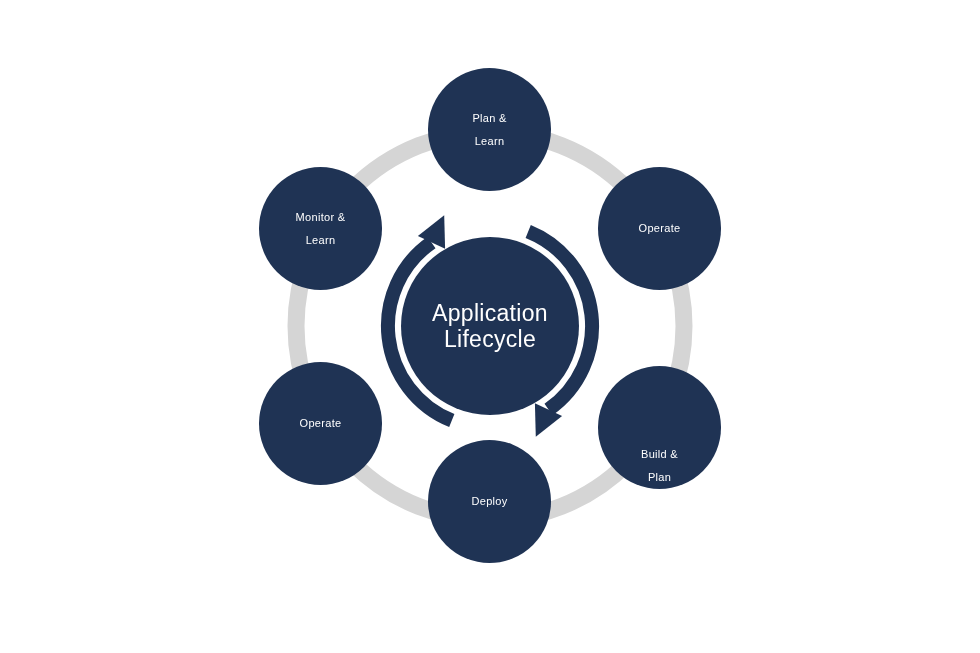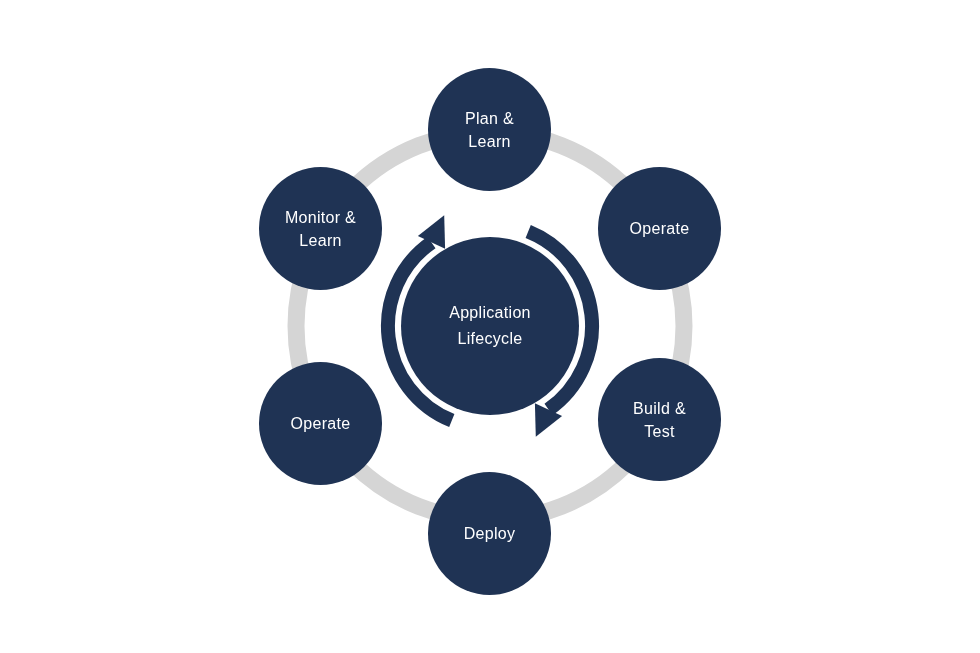--- a/index.html
+++ b/index.html
@@ -28,28 +28,28 @@
     width: 123px;
     height: 123px;
     border-radius: 50%;
     background: var(--node-fill, #1f3354);
     color: var(--text-color, #ffffff);
     display: flex;
     flex-direction: column;
     align-items: center;
     justify-content: center;
     text-align: center;
-    font-size: 16px;
+    font-size: 11px;
     line-height: 23px;
     letter-spacing: 0.3px;
   }
   .node.center {
     width: 178px;
     height: 178px;
-    font-size: 16px;
+    font-size: 23px;
     line-height: 26px;
   }
 </style>
 </head>
 <body>
 
 <div class="canvas">
 
   <svg class="layer" viewBox="0 0 980 653">
 
@@ -70,26 +70,26 @@
   <div class="node" style="left:428px; top:68px;">
     <span>Plan &amp;</span>
     <span>Learn</span>
   </div>
 
   <div class="node" style="left:598px; top:167px;">
     <span>Operate</span>
     <span></span>
   </div>
 
-  <div class="node" style="left:598px; top:358px;">
+  <div class="node" style="left:598px; top:366px;justify-content:flex-end;">
     <span>Build &amp;</span>
-    <span>Test</span>
+    <span>Plan</span>
   </div>
 
-  <div class="node" style="left:428px; top:472px;">
+  <div class="node" style="left:428px; top:440px;">
     <span>Deploy</span>
     <span></span>
   </div>
 
   <div class="node" style="left:259px; top:167px;">
     <span>Monitor &amp;</span>
     <span>Learn</span>
   </div>
 
   <div class="node" style="left:259px; top:362px;">

